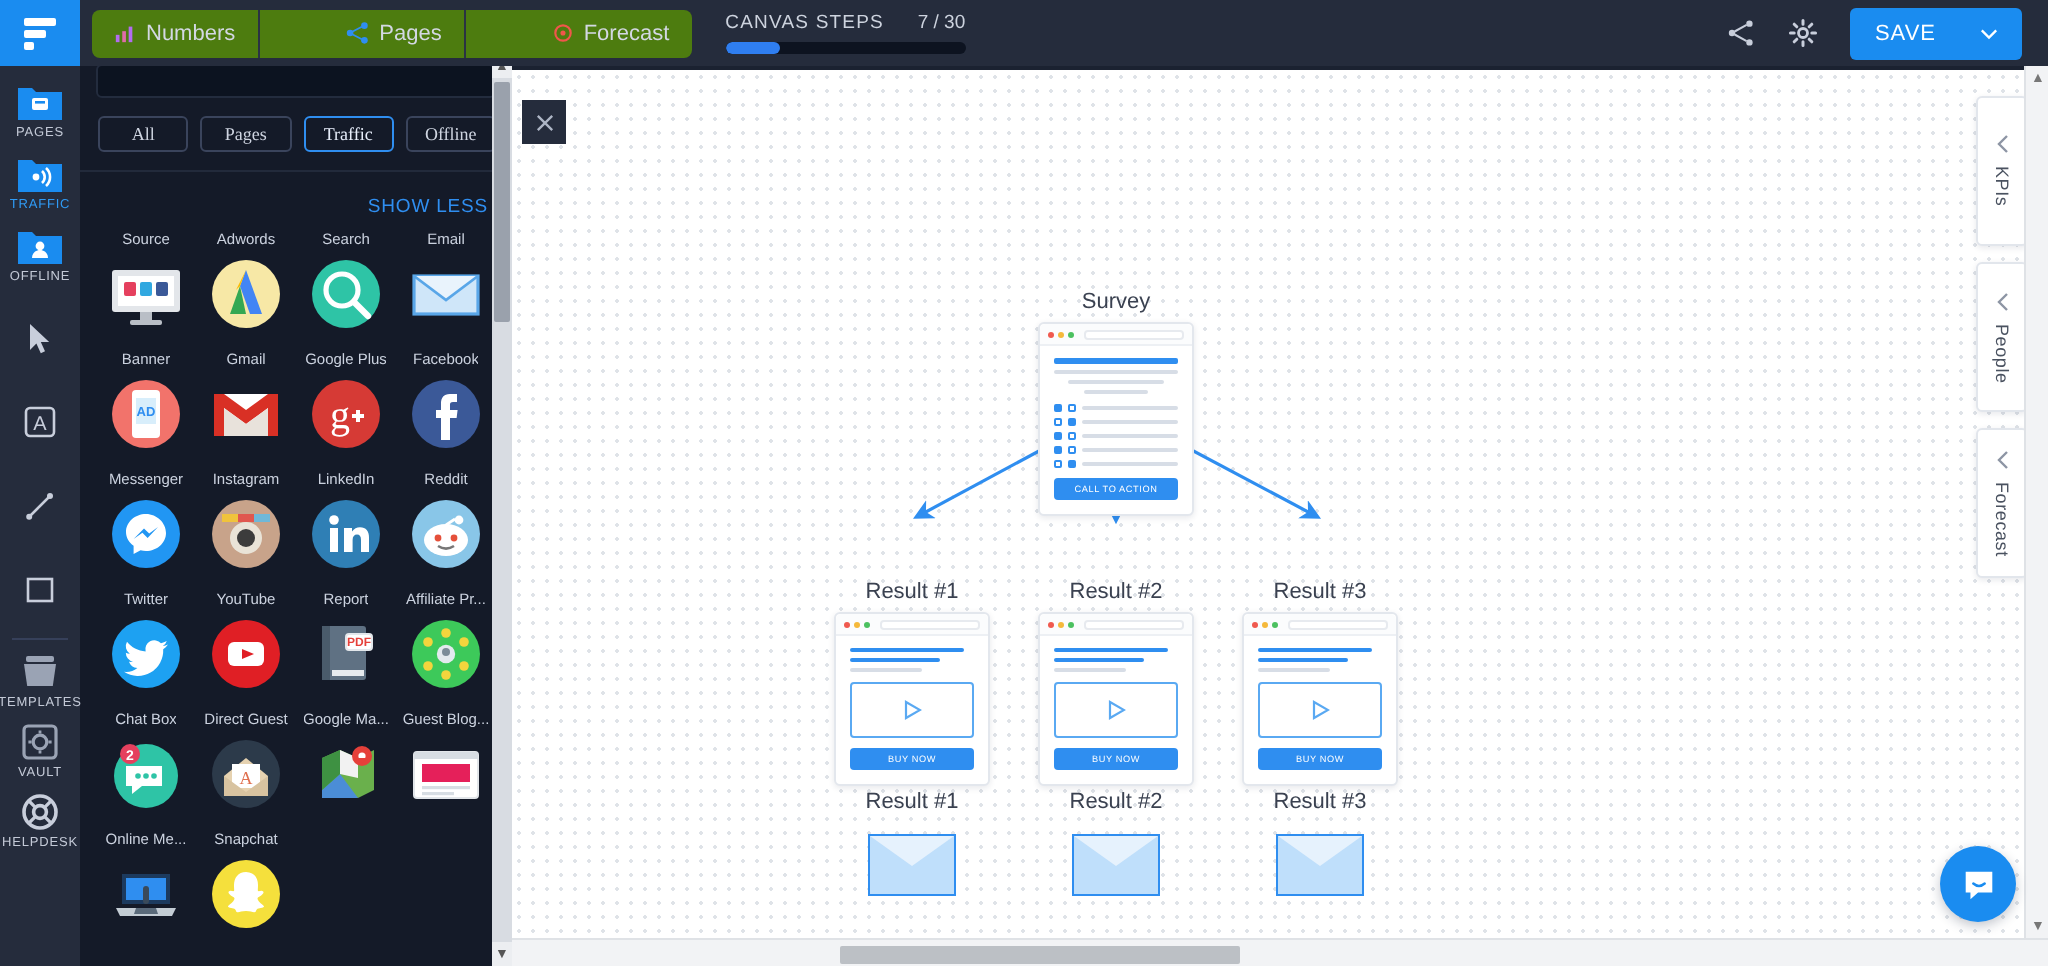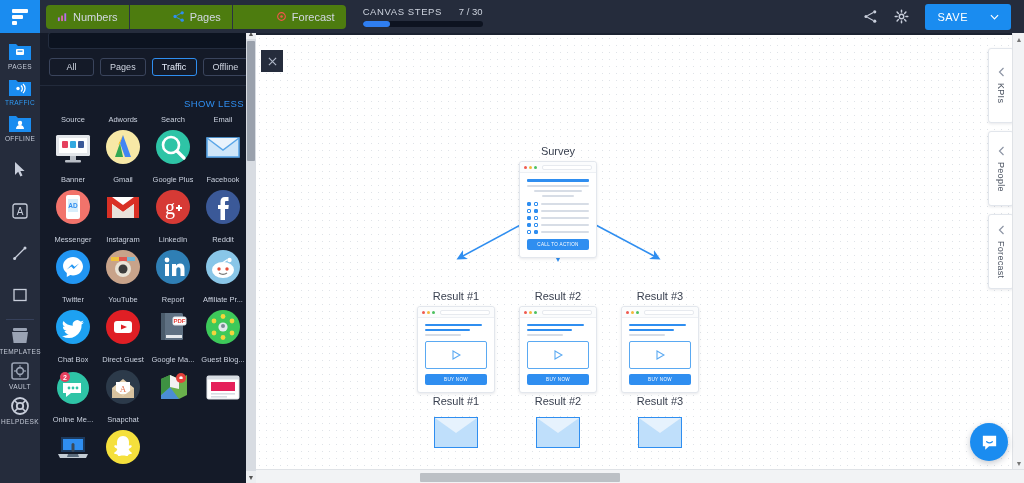--- a/index.html
+++ b/index.html
@@ -84,21 +84,21 @@
     margin: 5px 8px 0 8px; height: 17px; background: #0c1320;
     border: 1px solid #232c3e; border-radius: 3px;
   }
   .pill-row {
     display: flex; gap: 6px; padding: 9px 8px 9px 9px;
     border-bottom: 1px solid #222a3b;
   }
   .pill {
     flex: 1; text-align: center; font-size: 9px; color: #cfd5e1;
     border: 1px solid #3a4considered; border: 1px solid #3a445c;
-    border-radius: 3px; padding: 3px 0; cursor: pointer;
+    border-radius: 3px; padding: 3px 0; cursor: pointer; font-family: Liberation Serif, serif;
   }
   .pill.active { border-color: #2f8ef0; color: #e7eefb; }
   .show-less {
     text-align: right; color: #2f8ef0; font-size: 9.5px; letter-spacing: .4px;
     padding: 12px 12px 6px 0; cursor: pointer;
   }
   .icon-grid {
     display: grid; grid-template-columns: repeat(4, 50px);
     justify-content: center; column-gap: 0px; row-gap: 2px;
     padding: 0 4px;

